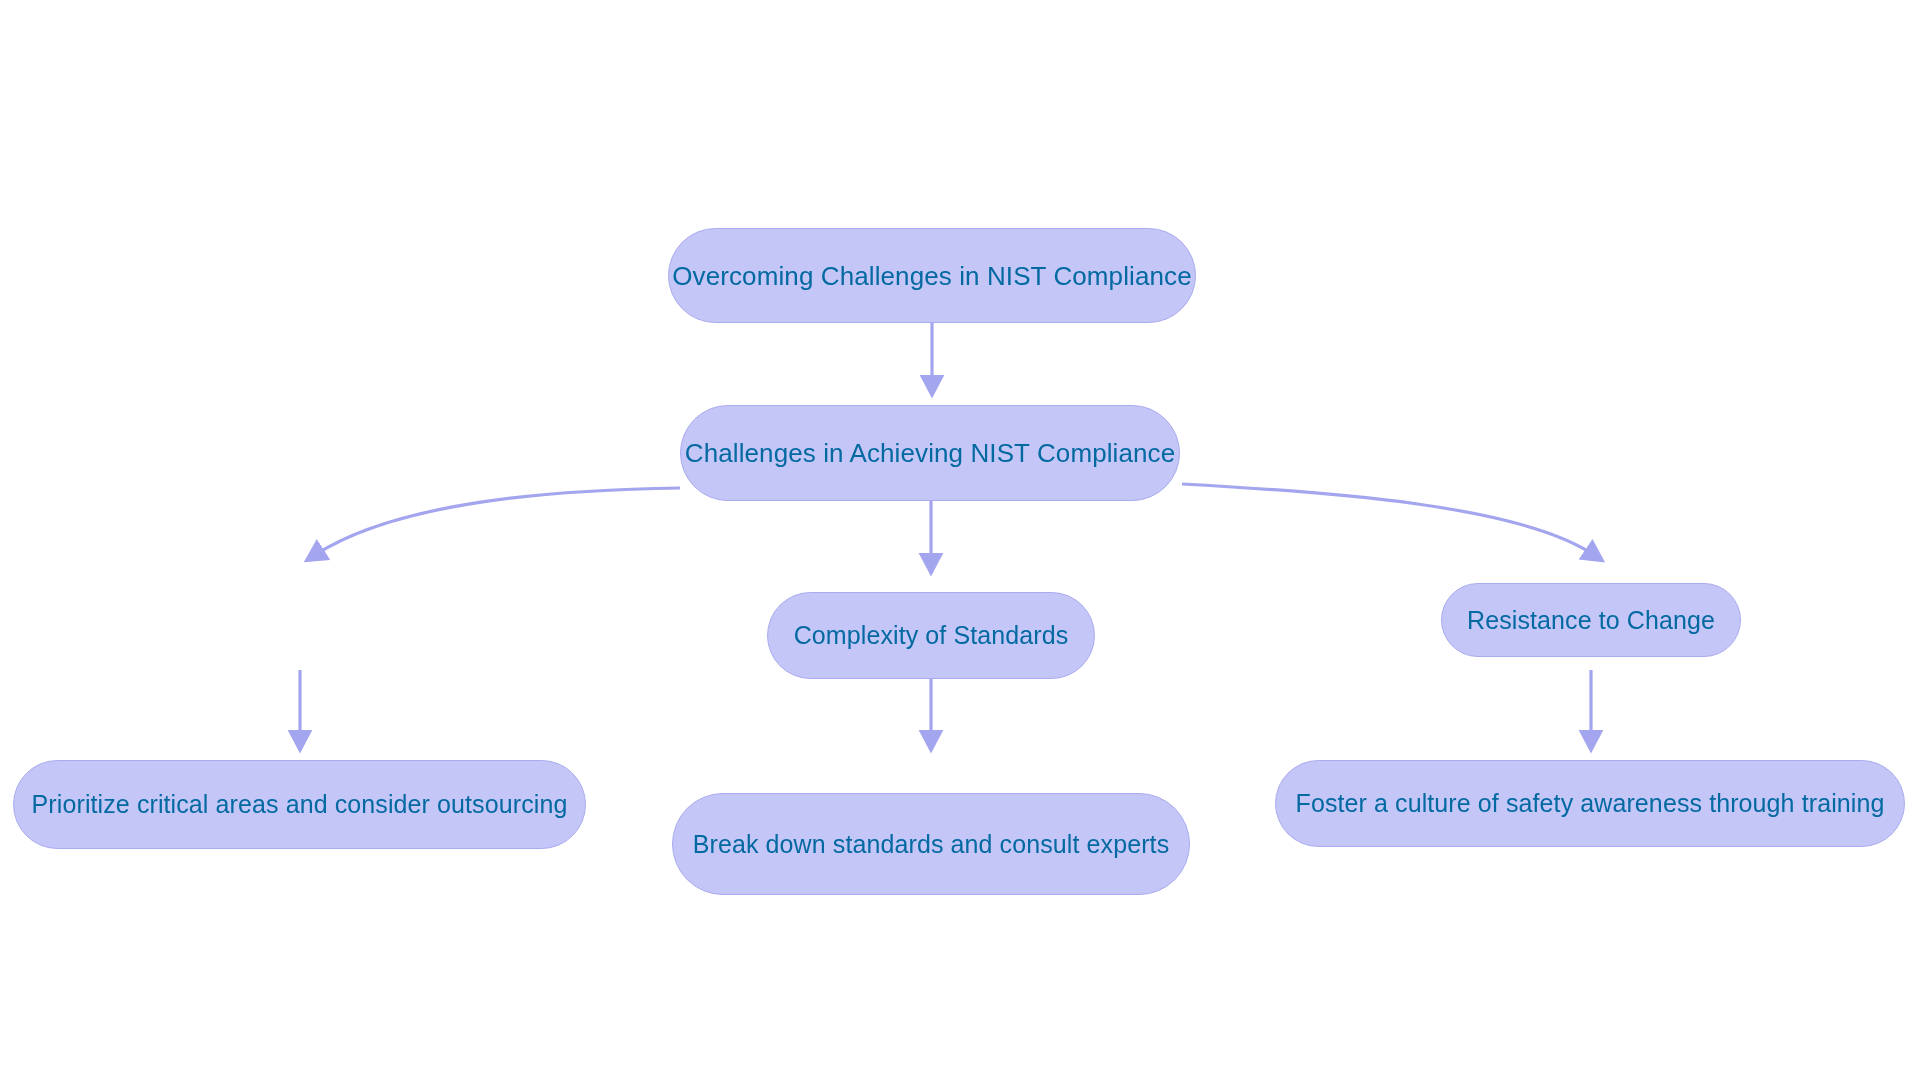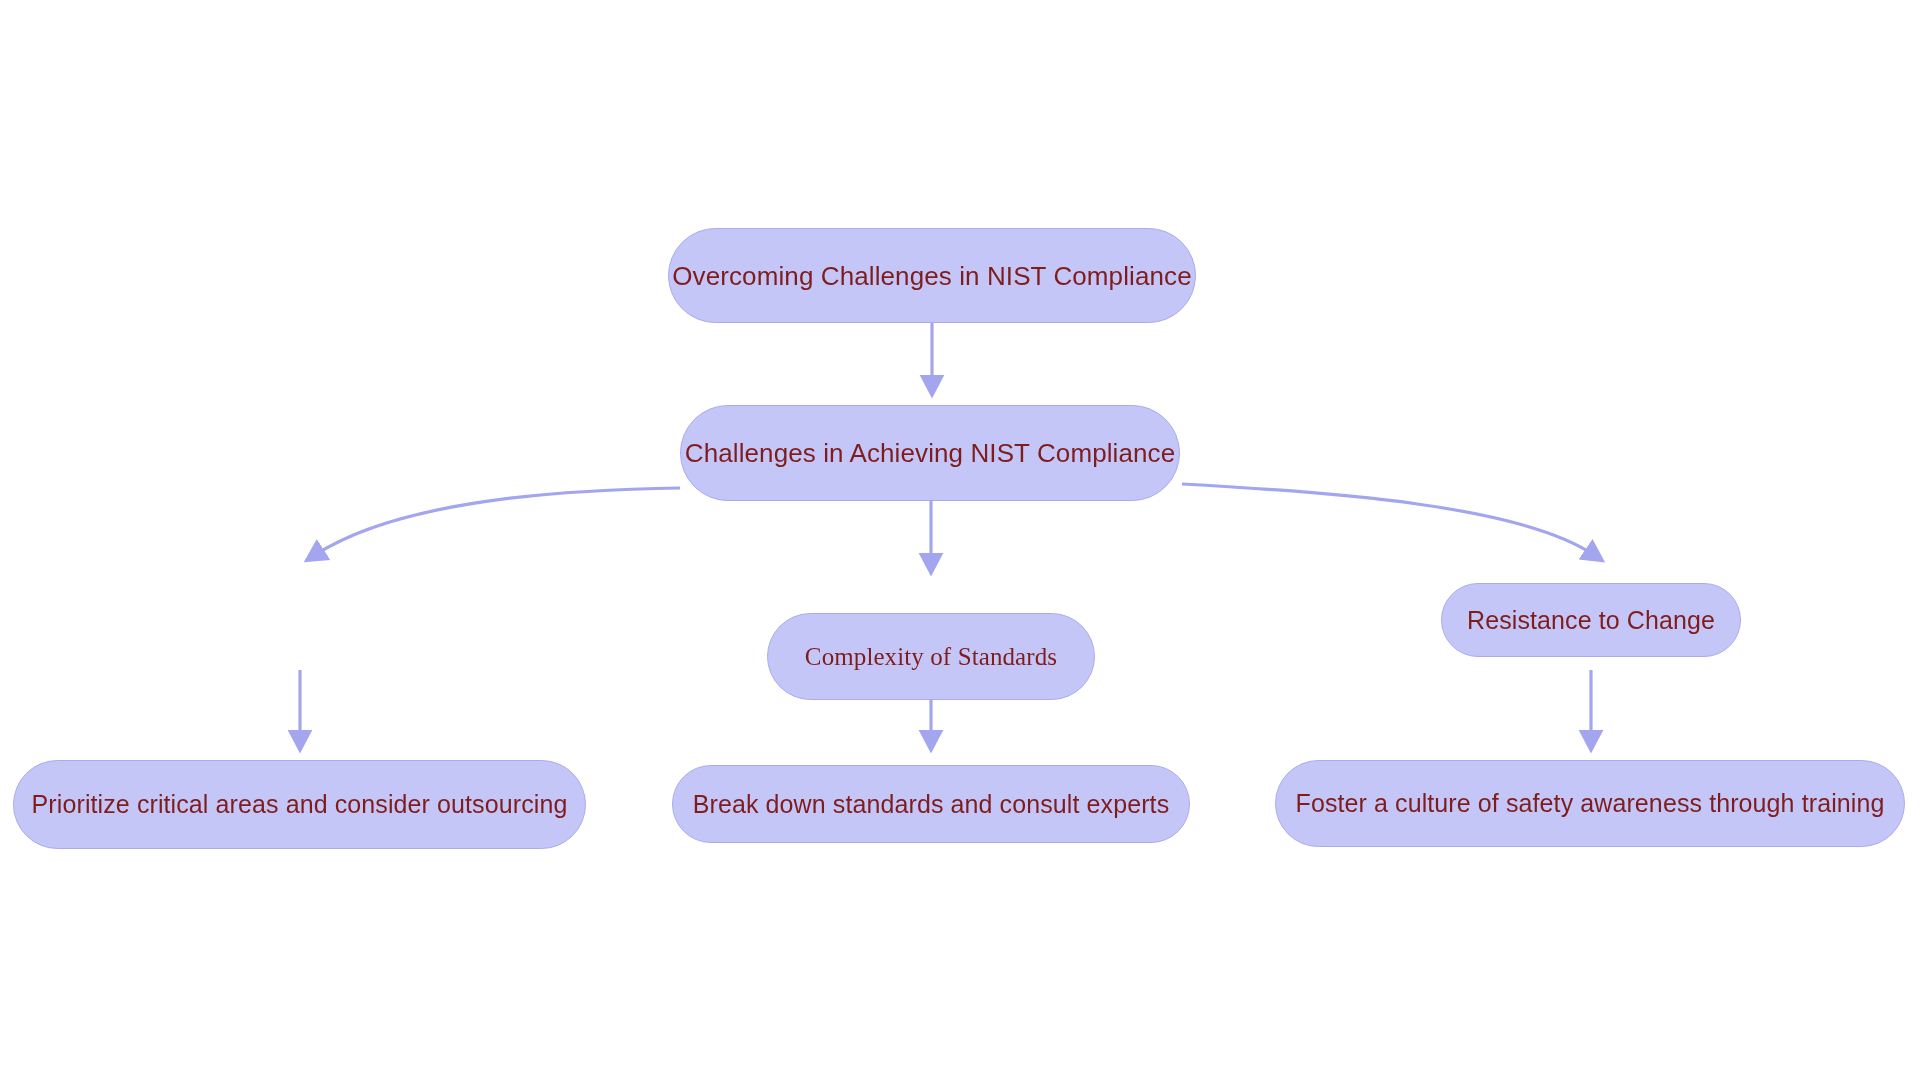--- a/index.html
+++ b/index.html
@@ -30,21 +30,21 @@
   }
   .node {
     position: absolute;
     box-sizing: border-box;
     display: flex;
     align-items: center;
     justify-content: center;
     background: #c5c6f8;
     border: 1.6px solid #aaabee;
     border-radius: 999px;
-    color: #7f1d1d;
+    color: #0369a1;
     font-family: "Liberation Sans", sans-serif;
     font-weight: 400;
     letter-spacing: 0.1px;
     white-space: nowrap;
     z-index: 2;
   }
   .node-label {
     display: block;
     line-height: 1;
   }
@@ -68,46 +68,45 @@
   
   #node-resource {
     left: 152px;
     top: 583px;
     width: 297px;
     height: 87px;
     font-size: 25px;
   }
   #node-complexity {
     left: 767px;
-    top: 613px;
+    top: 592px;
     width: 328px;
     height: 87px;
     font-size: 25px;
-    font-family: Liberation Serif, serif;
   }
   #node-resistance {
     left: 1441px;
     top: 583px;
     width: 300px;
     height: 74px;
     font-size: 25px;
   }
   
   #node-prioritize {
     left: 13px;
     top: 760px;
     width: 573px;
     height: 89px;
     font-size: 25px;
   }
   #node-breakdown {
     left: 672px;
-    top: 765px;
+    top: 793px;
     width: 518px;
-    height: 78px;
+    height: 102px;
     font-size: 25px;
   }
   #node-foster {
     left: 1275px;
     top: 760px;
     width: 630px;
     height: 87px;
     font-size: 25px;
     text-align: center;
   }

